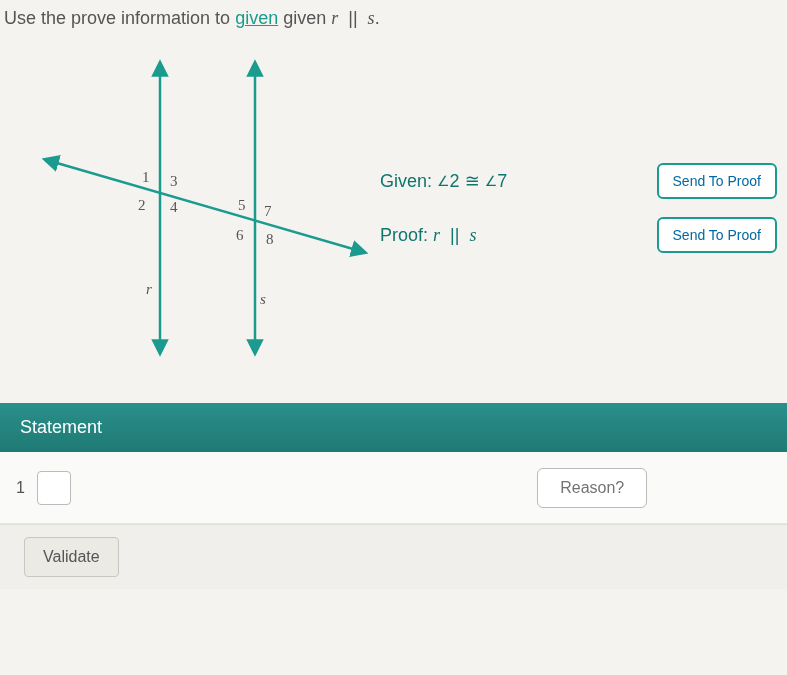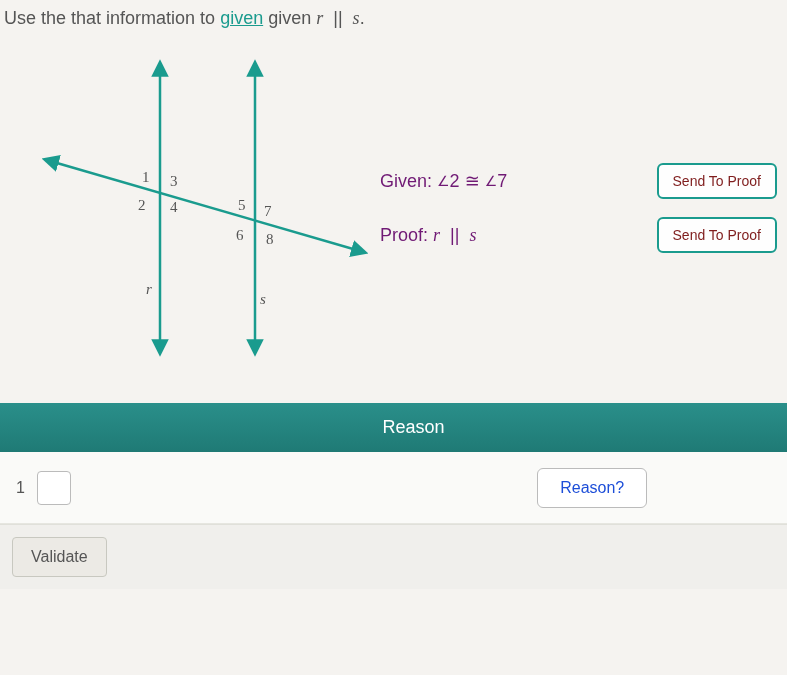--- a/index.html
+++ b/index.html
@@ -37,26 +37,26 @@
     padding-left: 10px;
   }
   .info-row {
     display: flex;
     align-items: center;
     justify-content: space-between;
     margin: 18px 0;
   }
   .info-text {
     font-size: 18px;
-    color: #701a75;
+    color: #0f766e;
   }
   .send-btn {
     border: 2px solid #1a9b8e;
     background: #fefefe;
-    color: #7f1d1d;
+    color: #0369a1;
     border-radius: 6px;
     padding: 8px 14px;
     font-size: 14px;
     cursor: pointer;
   }
   .angle-sym { font-size: 14px; vertical-align: 1px; }
   
   
   .proof-table {
     margin-top: 10px;
@@ -102,25 +102,25 @@
     display: flex;
     justify-content: center;
     padding: 12px;
   }
   .reason-btn {
     border: 1px solid #bbb;
     background: #fff;
     border-radius: 6px;
     padding: 10px 22px;
     font-size: 16px;
-    color: #1d4ed8;
+    color: #737373;
     cursor: pointer;
   }
   .validate-row {
-    padding: 12px 12px;
+    padding: 12px 24px;
     background: #f0efec;
     border-top: 1px solid #e0e0da;
   }
   .validate-btn {
     border: 1px solid #c8c8c0;
     background: #eceae5;
     border-radius: 4px;
     padding: 10px 18px;
     font-size: 16px;
     color: #555;
@@ -130,21 +130,21 @@
     position: absolute;
     font-size: 15px;
     color: #555;
     font-family: serif;
   }
 </style>
 </head>
 <body>
 
 <div class="instruction">
-  <span>Use the that information to </span><span class="prove-link">given</span><span> given </span><span class="italic">r</span>&nbsp;&nbsp;<span>||</span>&nbsp;&nbsp;<span class="italic">s</span><span>.</span>
+  <span>Use the prove information to </span><span class="prove-link">given</span><span> given </span><span class="italic">r</span>&nbsp;&nbsp;<span>||</span>&nbsp;&nbsp;<span class="italic">s</span><span>.</span>
 </div>
 
 <div class="top-area">
   <div class="diagram">
     <svg width="340" height="310" viewBox="0 0 340 310">
       <defs>
         <marker id="arrow" viewBox="0 0 10 10" refX="5" refY="5" markerWidth="7" markerHeight="7" orient="auto-start-reverse">
           <path d="M 0 0 L 10 5 L 0 10 z" fill="#1a9b8e"></path>
         </marker>
       </defs>
@@ -185,21 +185,21 @@
         <span>||</span>&nbsp;
         <span class="italic">s</span>
       </div>
       <button class="send-btn">Send To Proof</button>
     </div>
   </div>
 </div>
 
 <div class="proof-table">
   <div class="header-row">
-    <div class="header-cell reason">Reason</div>
+    <div class="header-cell">Statement</div>
   </div>
   <div class="body-row">
     <div class="stmt-cell">
       <span class="row-num">1</span>
       <div class="stmt-input"></div>
     </div>
     <div class="reason-cell">
       <button class="reason-btn">Reason?</button>
     </div>
   </div>

